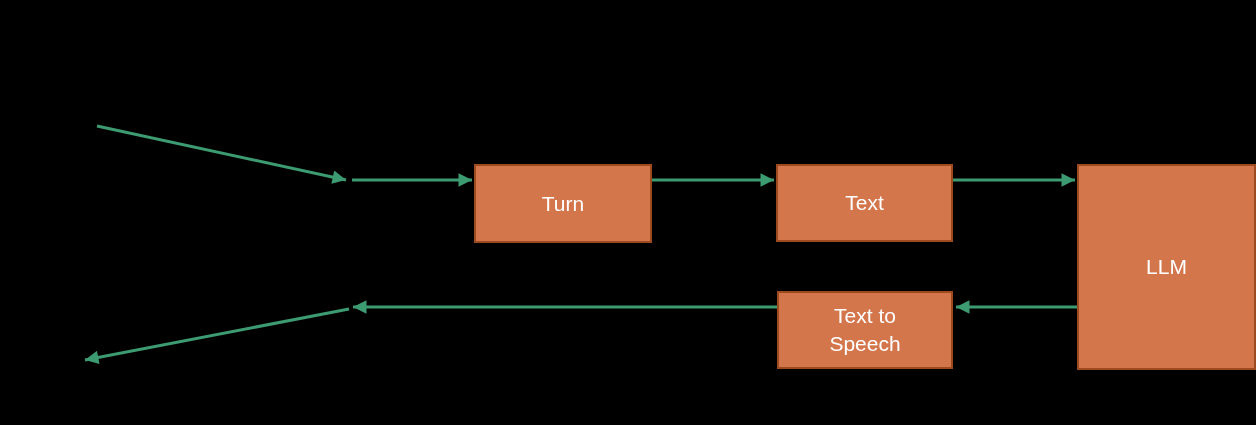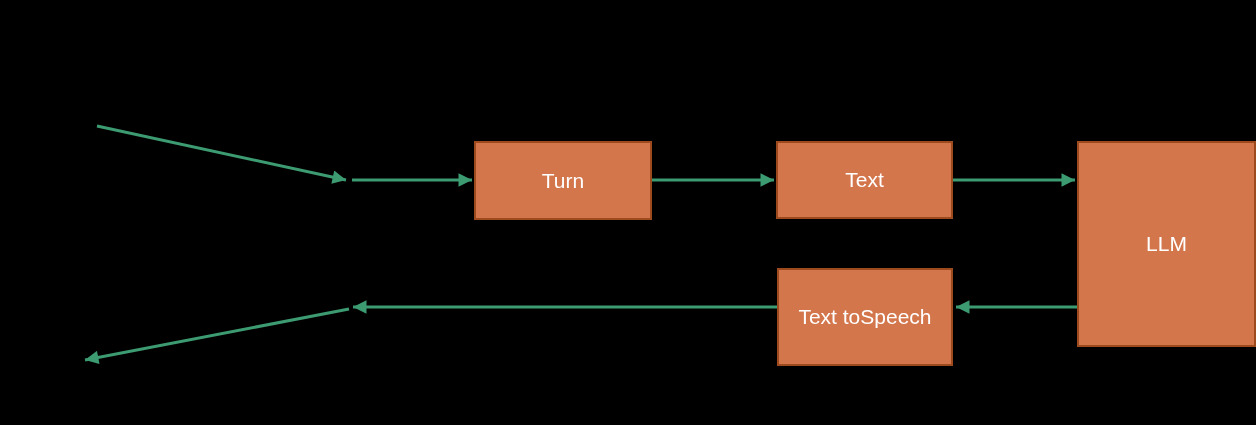--- a/index.html
+++ b/index.html
@@ -22,31 +22,32 @@
     width: 1256px;
     height: 425px;
   }
   .node {
     position: absolute;
     box-sizing: border-box;
     background: #D3764C;
     border: 2px solid #9C4A1E;
     color: #FFFFFF;
     display: flex;
-    flex-direction: row;
+    flex-direction: column;
     align-items: center;
     justify-content: center;
     text-align: center;
     font-size: 21px;
     line-height: 28px;
     font-family: "Liberation Sans", sans-serif;
+    margin-top: 23px;
   }
   #node-turn-detection { left: 474px; top: 141px; width: 178px; height: 79px; }
   #node-speech-to-text { left: 776px; top: 141px; width: 177px; height: 78px; }
-  #node-text-to-speech { left: 777px; top: 268px; width: 176px; height: 98px; }
+  #node-text-to-speech { left: 777px; top: 268px; width: 176px; height: 78px; }
   #node-llm            { left: 1077px; top: 141px; width: 179px; height: 206px; }
 </style>
 </head>
 <body>
 
 <div id="canvas">
 
   <svg id="arrow-layer" viewBox="0 0 1256 425" xmlns="http://www.w3.org/2000/svg">
     <defs>
       <marker id="ah" viewBox="0 0 10 10" refX="10" refY="5" markerWidth="5.5" markerHeight="4.5" orient="auto">

